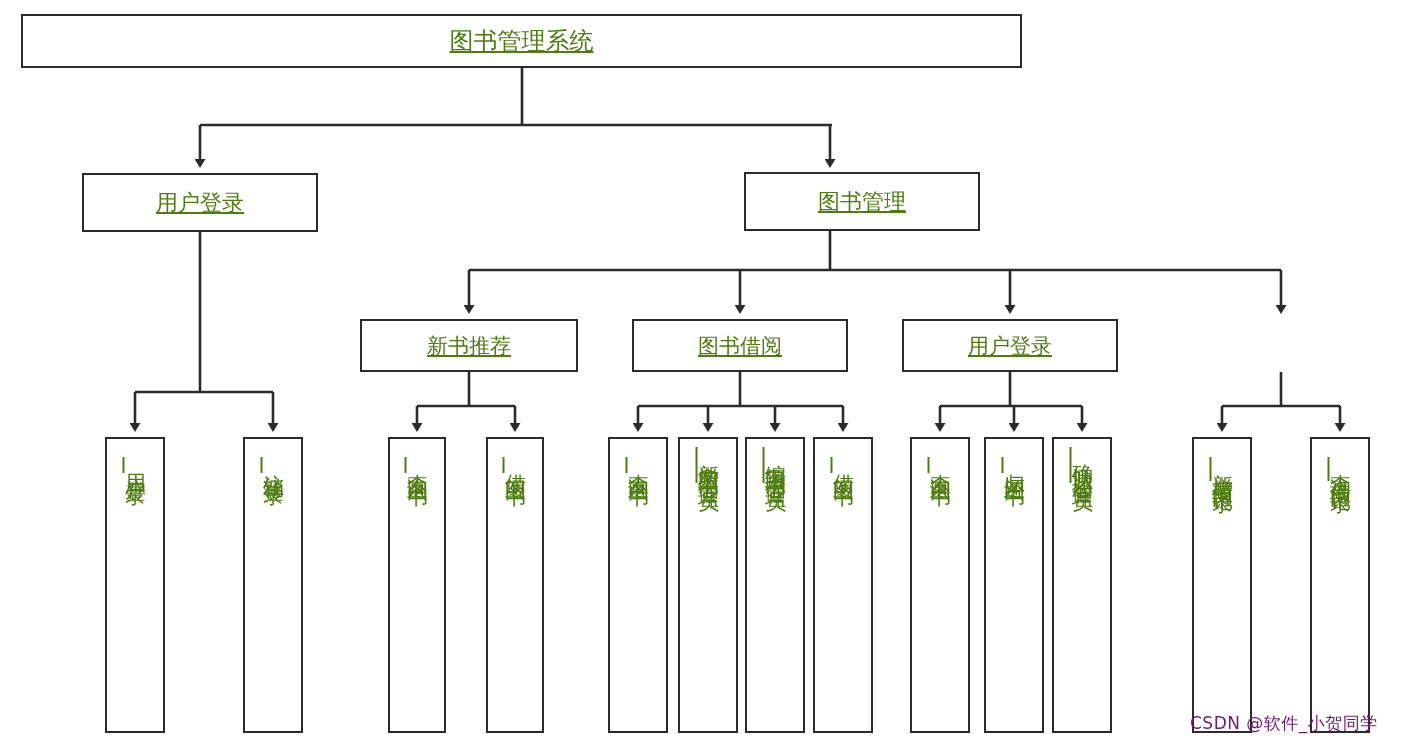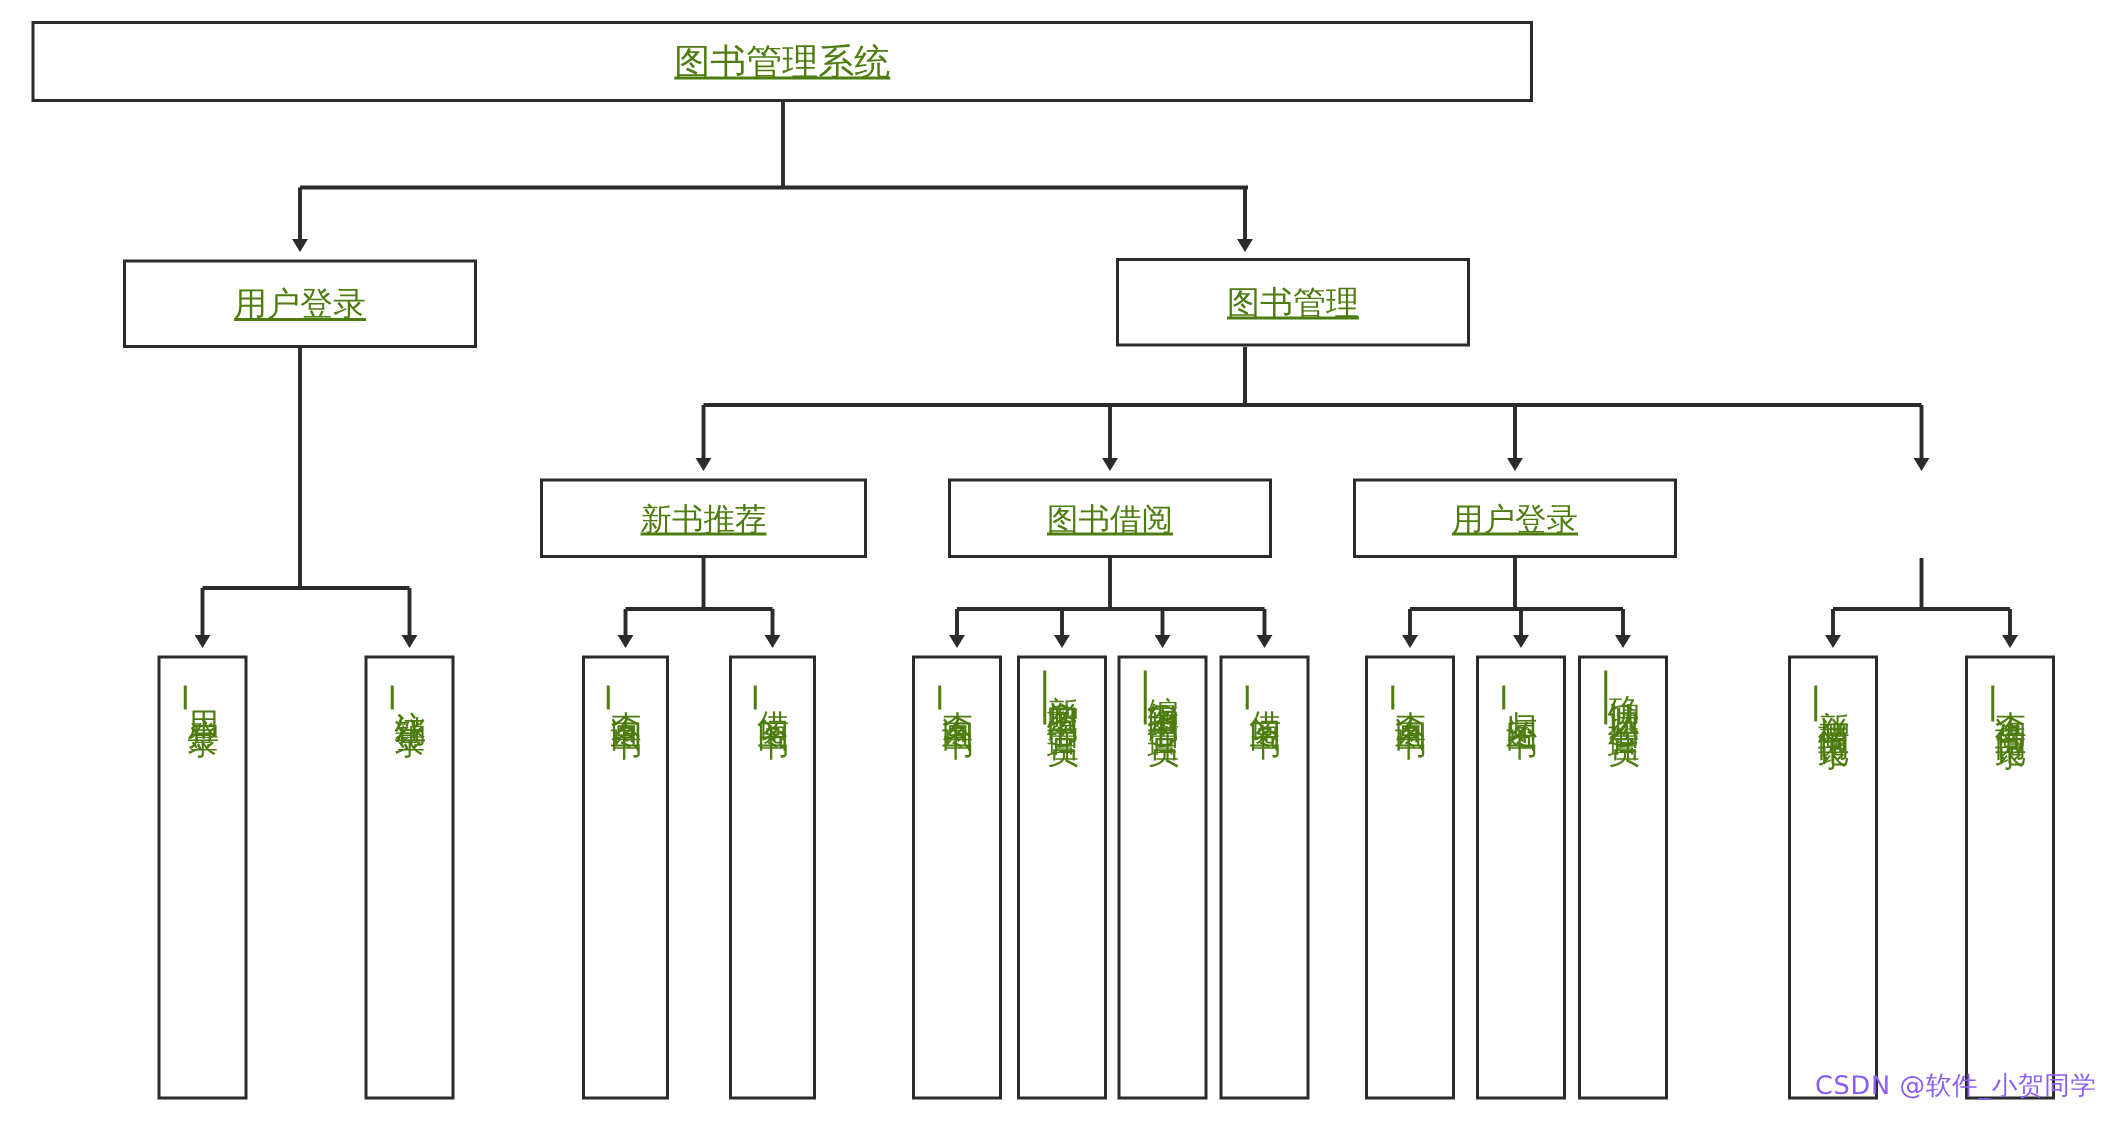--- a/index.html
+++ b/index.html
@@ -178,15 +178,15 @@
   <div class="node leaf tall-text" style="left: 1052px; top: 437px; width: 60px; height: 296px;">
     <span class="vtext">确认归还（管理员）</span>
   </div>
   <div class="node leaf" style="left: 1192px; top: 437px; width: 60px; height: 296px;">
     <span class="vtext">新增借阅记录</span>
   </div>
   <div class="node leaf" style="left: 1310px; top: 437px; width: 60px; height: 296px;">
     <span class="vtext">查询借阅记录</span>
   </div>
 
-  <div class="watermark" style="left: 1190px; top: 712px; color: #8b5cf6; margin-left: 20px;">CSDN @软件_小贺同学</div>
+  <div class="watermark" style="left: 1190px; top: 712px; color: #701a75;">CSDN @软件_小贺同学</div>
 
 </div>
 
 </body></html>

